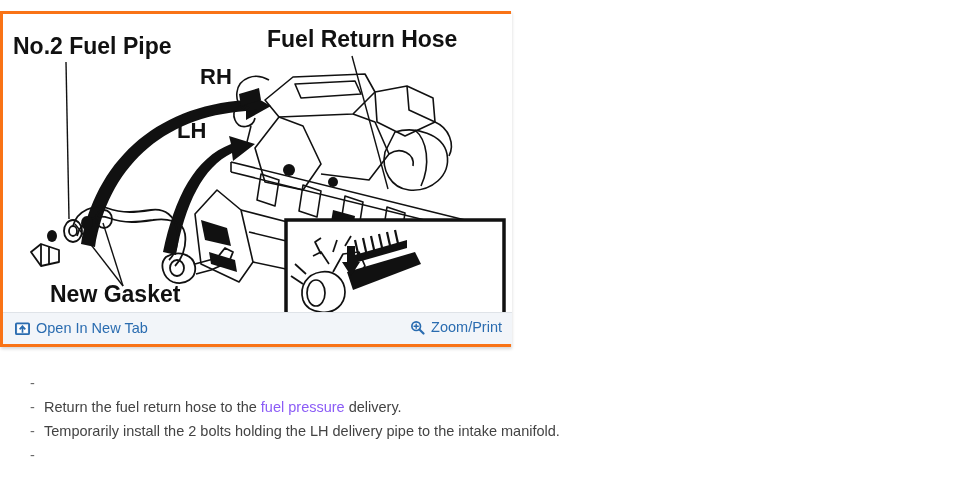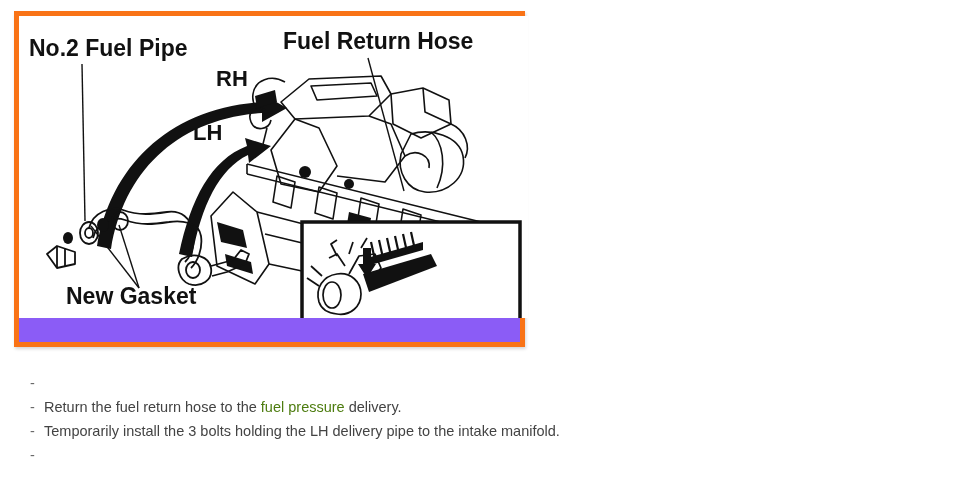--- a/index.html
+++ b/index.html
@@ -15,26 +15,26 @@
   #root {
     position: relative;
     width: 967px;
     height: 487px;
     background: #ffffff;
   }
 
   
   .figure-card {
     position: absolute;
-    left: 14px;
+    left: 0;
     top: 11px;
     width: 511px;
     height: 336px;
-    background: #8b5cf6;
-    border: 5px solid #f97316;
+    background: #7dd3fc;
+    border: 3px solid #f97316;
     box-shadow: 1px 2px 3px rgba(0,0,0,0.16);
     box-sizing: border-box;
   }
 
   .figure-image-area {
     position: absolute;
     left: 0;
     top: 0;
     width: 509px;
     height: 302px;
@@ -105,21 +105,21 @@
 
   .instr-dash {
     width: 14px;
     flex: 0 0 auto;
     color: #6a6a6a;
   }
 
   .instr-text { display: inline; }
 
   .instr-text .lnk {
-    color: #4d7c0f;
+    color: #8b5cf6;
     cursor: pointer;
   }
 </style>
 </head>
 <body>
 
 <div id="root">
 
   <div class="figure-card">
 
@@ -266,36 +266,61 @@
             <path d="M392 216 L 396 234"></path>
           </g>
 
           <g fill="#111111">
             <path d="M344 232 L 352 232 L 352 248 L 357 248 L 348 262 L 339 248 L 344 248 Z"></path>
           </g>
         </g>
       </svg>
     </div>
 
+    <div class="figure-footer">
+
+      <div class="footer-btn footer-btn-open">
+        <span class="ficon">
+          <svg viewBox="0 0 16 16" width="15" height="15">
+            <rect x="1" y="2.5" width="14" height="11.5" rx="1" fill="none" stroke="#2a6cb0" stroke-width="2"></rect>
+            <rect x="3.2" y="5" width="9.6" height="7" fill="#ffffff"></rect>
+            <path d="M8 11.6 L8 6.4 M8 5.6 L5.6 8.2 M8 5.6 L10.4 8.2" stroke="#2a6cb0" stroke-width="1.8" fill="none" stroke-linecap="square"></path>
+          </svg>
+        </span>
+        <span class="flabel">Open In New Tab</span>
+      </div>
+
+      <div class="footer-btn footer-btn-zoom">
+        <span class="ficon">
+          <svg viewBox="0 0 16 16" width="15" height="15">
+            <circle cx="6.6" cy="6.6" r="4.6" fill="none" stroke="#2a6cb0" stroke-width="1.8"></circle>
+            <path d="M6.6 4.4 L6.6 8.8 M4.4 6.6 L8.8 6.6" stroke="#2a6cb0" stroke-width="1.5" stroke-linecap="round"></path>
+            <path d="M10.1 10.1 L14.4 14.4" stroke="#2a6cb0" stroke-width="2.3" stroke-linecap="round"></path>
+          </svg>
+        </span>
+        <span class="flabel">Zoom/Print</span>
+      </div>
+
+    </div>
   </div>
 
   <div class="instructions">
 
     <div class="instr-line">
       <span class="instr-dash">-</span>
     </div>
 
     <div class="instr-line">
       <span class="instr-dash">-</span>
       <span class="instr-text"><span>Return the fuel return hose to the </span><span class="lnk">fuel pressure</span><span> delivery.</span></span>
     </div>
 
     <div class="instr-line">
       <span class="instr-dash">-</span>
-      <span class="instr-text"><span>Temporarily install the 3 bolts holding the LH delivery pipe to the intake manifold.</span></span>
+      <span class="instr-text"><span>Temporarily install the 2 bolts holding the LH delivery pipe to the intake manifold.</span></span>
     </div>
 
     <div class="instr-line">
       <span class="instr-dash">-</span>
     </div>
 
   </div>
 
 </div>
 

